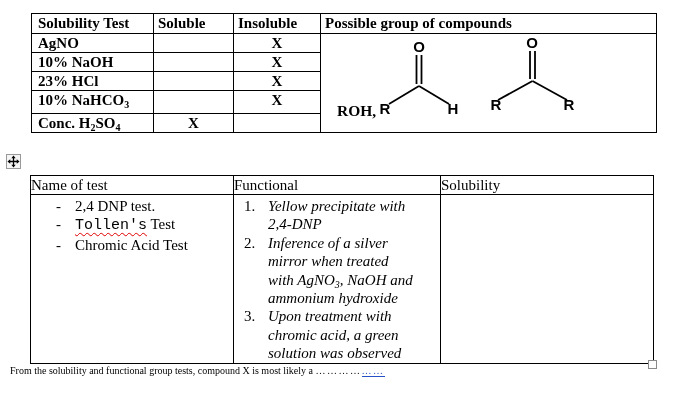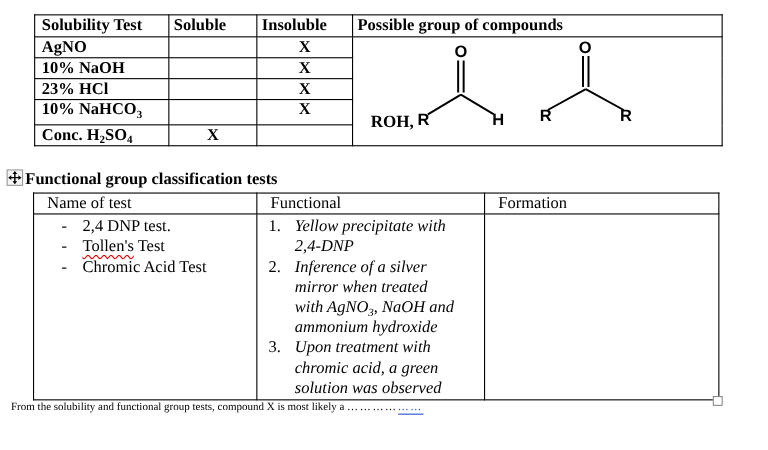--- a/index.html
+++ b/index.html
@@ -7,21 +7,21 @@
         font-family:"Liberation Serif","DejaVu Serif",serif;color:#000;}
 
   
   table{border-collapse:collapse;table-layout:fixed;}
   td{border:1.5px solid #000;vertical-align:top;padding:0 4px;font-size:15px;line-height:18px;
      overflow:hidden;white-space:nowrap;}
   .t1{position:absolute;left:31px;top:13px;font-weight:bold;}
   .t2{position:absolute;left:30px;top:175px;}
   .t1 td.lab{padding-left:6px;}
   .t1 td.mark{text-align:center;}
-  .t2 td{padding-left:12px;}
+  .t2 td{padding-left:0;}
 
   
   .cmp{position:relative;padding:0;}
   .roh{position:absolute;left:16px;top:40px;font-size:15.5px;margin-top:28px;}
   .struct{position:absolute;}
   .struct text{font-family:"Liberation Sans","DejaVu Sans",sans-serif;font-size:15px;fill:#000;}
   .struct line{stroke:#000;stroke-width:1.8;}
 
   
   .heading{position:absolute;left:23px;top:155px;font-size:15px;font-weight:bold;line-height:17px;}
@@ -32,21 +32,21 @@
 
   
   .titem{display:flex;padding-left:25px;line-height:18.4px;}
   .titem .dash{width:19px;flex:none;}
   .oitem{display:flex;padding-left:2px;line-height:18.4px;}
   .oitem .onum{width:24px;flex:none;}
   .pad-top{padding-top:2px;}
   .oline{white-space:nowrap;font-style:italic;}
 
   sub{font-size:10px;line-height:0;vertical-align:-3px;}
-  .spell{text-decoration:underline wavy #e00000 1px;text-underline-offset:3px;}
+  .spell{text-decoration:underline wavy #e00000 1px;text-underline-offset:3px;font-family:Liberation Mono, monospace;}
   .dots{letter-spacing:1.5px;}
   .dots-ins{color:#2451c6;letter-spacing:1.5px;border-bottom:1.5px solid #2451c6;}
 
   
   .footer{position:absolute;left:10px;top:361px;width:680px;font-size:10px;line-height:19px;}
 </style>
 </head>
 <body>
 
 <div id="page">
@@ -112,33 +112,32 @@
       <td class="mark"></td>
     </tr>
   </tbody>
     </table>
 
   <div class="movebox">
     <svg width="13" height="13" viewBox="0 0 14 14">
       <path fill="#000" d="M7 0.5 L9.3 3.5 L7.7 3.5 L7.7 6.3 L10.5 6.3 L10.5 4.7 L13.5 7 L10.5 9.3 L10.5 7.7 L7.7 7.7 L7.7 10.5 L9.3 10.5 L7 13.5 L4.7 10.5 L6.3 10.5 L6.3 7.7 L3.5 7.7 L3.5 9.3 L0.5 7 L3.5 4.7 L3.5 6.3 L6.3 6.3 L6.3 3.5 L4.7 3.5 Z"></path>
     </svg>
   </div>
-  <div class="heading">Functional group classification tests</div>
 
   <table class="t2">
     <colgroup>
         <col style="width:203px">
         <col style="width:207px">
         <col style="width:213px">
       </colgroup>
     <tbody>
         <tr style="height:17px">
       <td>Name of test</td>
       <td>Functional</td>
-      <td>Formation</td>
+      <td>Solubility</td>
     </tr>
     <tr style="height:166px">
       <td style="padding:0">
         <div class="pad-top"></div>
         <div class="titem">
           <span class="dash">-</span>
           <span><span>2,4 DNP test.</span></span>
         </div>
         <div class="titem">
           <span class="dash">-</span>

